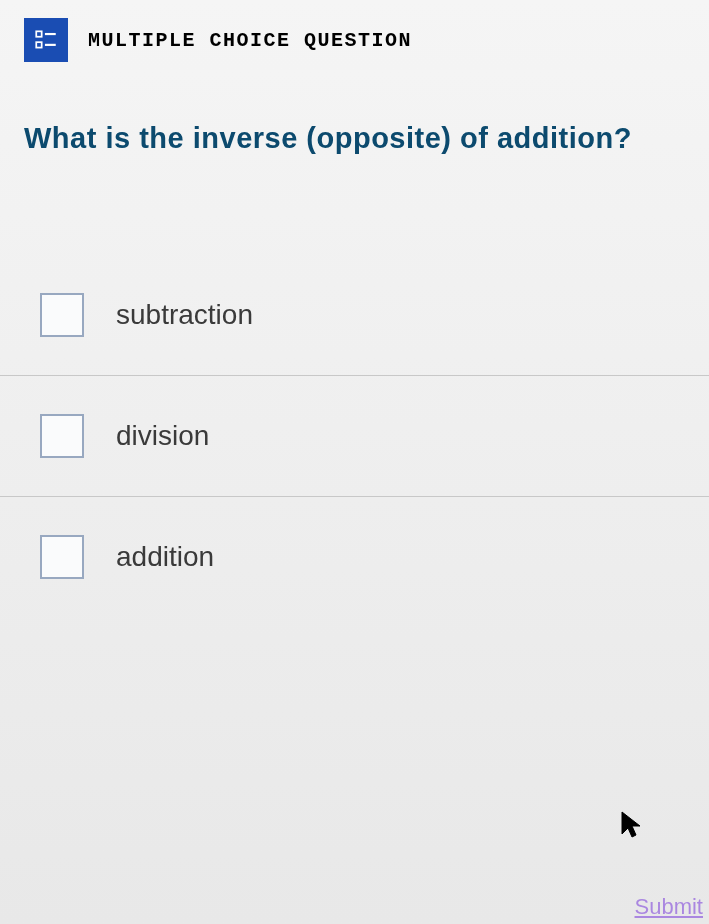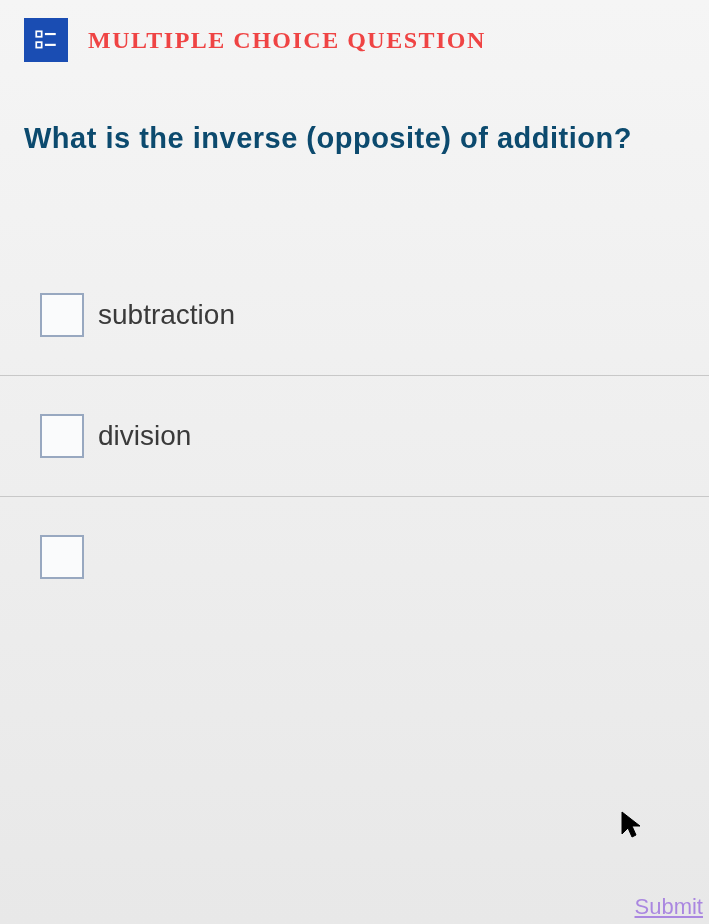--- a/index.html
+++ b/index.html
@@ -27,42 +27,42 @@
       display: flex;
       align-items: center;
       justify-content: center;
       flex-shrink: 0;
     }
     .icon-box svg {
       width: 26px;
       height: 26px;
     }
     .header-label {
-      font-size: 24px;
+      font-size: 20px;
       font-weight: 700;
       letter-spacing: 1.5px;
-      color: #ef4444;
-      font-family: Liberation Serif, serif;
+      color: #000000;
+      font-family: Liberation Mono, monospace;
     }
     .question {
       padding: 50px 24px 30px 24px;
       font-size: 29px;
       font-weight: 700;
       color: #0c4a6e;
       letter-spacing: 0.5px;
     }
     .options {
       margin-top: 70px;
     }
     .option-row {
       display: flex;
       align-items: center;
       padding: 38px 40px;
       border-bottom: 1px solid #c8c8c8;
-      gap: 14px;
+      gap: 32px;
       cursor: pointer;
     }
     .option-row:last-child {
       border-bottom: none;
     }
     .checkbox {
       width: 44px;
       height: 44px;
       border: 2px solid #98a8c0;
       background: #fafbfc;
@@ -111,20 +111,21 @@
   <div class="option-row">
     <div class="checkbox"></div>
     <div class="option-label">subtraction</div>
   </div>
   <div class="option-row">
     <div class="checkbox"></div>
     <div class="option-label">division</div>
   </div>
   <div class="option-row">
     <div class="checkbox"></div>
+    <div class="option-label">addition</div>
   </div>
 </div>
 
 <div class="cursor">
   <svg width="22" height="30" viewBox="0 0 22 30">
     <path d="M2 2 L2 24 L8 18 L12 27 L16 25 L12 16 L20 16 Z" fill="#000" stroke="#000" stroke-width="1"></path>
   </svg>
 </div>
 
 <div class="submit-hint">Submit</div>

